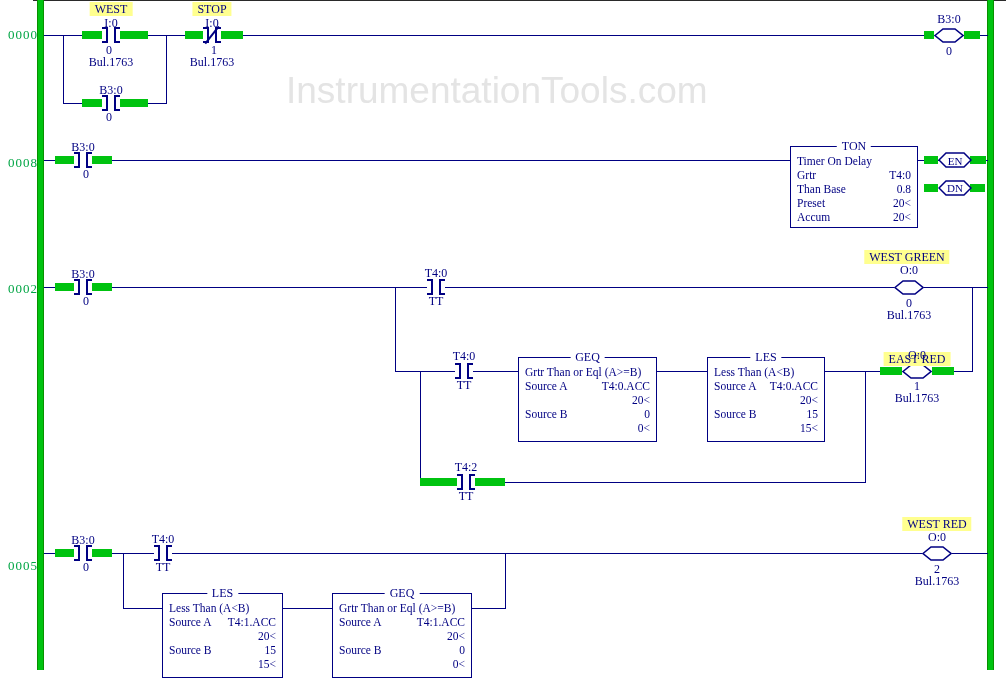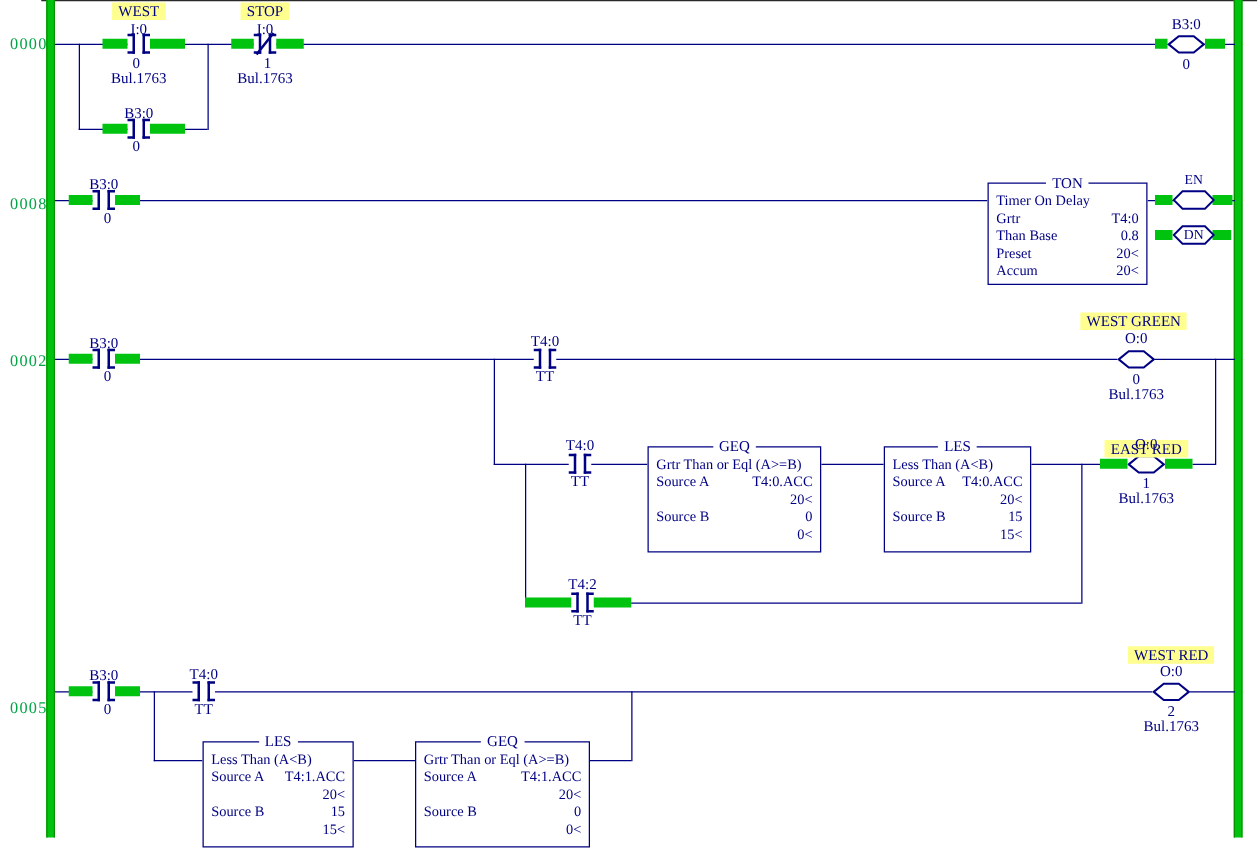--- a/index.html
+++ b/index.html
@@ -39,20 +39,21 @@
   .wm{position:absolute;left:286px;top:70px;font-family:"Liberation Sans",sans-serif;
       font-size:37px;color:var(--wmc);white-space:nowrap;}
   .topline{position:absolute;left:33px;top:0;width:973px;height:1px;background:#2a2a2a;}
   .bubtx{position:absolute;transform:translateX(-50%);color:var(--wire);font-size:11px;line-height:12px;}
 </style>
 </head>
 <body>
 
 <div id="canvas">
 
+  <div class="wm">InstrumentationTools.com</div>
   <div class="topline"></div>
 
   <div class="rail" style="left:37px"></div>
   <div class="rail" style="left:987px"></div>
 
   <div class="rnum" style="top:27px">0000</div>
   <div class="rnum" style="top:155px">0008</div>
   <div class="rnum" style="top:281px">0002</div>
   <div class="rnum" style="top:558px">0005</div>
 
@@ -139,21 +140,21 @@
         <span>Accum</span>
         <span>20&lt;</span>
       </div>
   </div>
 
   <div class="hl" style="left:924px;top:156px;width:14px"></div>
   <div class="hl" style="left:970px;top:156px;width:16px"></div>
   <svg class="coil" style="left:938px;top:151px" width="34" height="18" viewBox="0 0 34 18">
     <path d="M1 9 L8 2 L26 2 L33 9 L26 16 L8 16 Z" fill="#ffffff" stroke="currentColor" stroke-width="1.5"></path>
   </svg>
-  <div class="bubtx" style="left:955px;top:138px">EN</div>
+  <div class="bubtx" style="left:955px;top:155px">EN</div>
 
   <div class="hl" style="left:924px;top:184px;width:14px"></div>
   <div class="hl" style="left:970px;top:184px;width:15px"></div>
   <svg class="coil" style="left:938px;top:179px" width="34" height="18" viewBox="0 0 34 18">
     <path d="M1 9 L8 2 L26 2 L33 9 L26 16 L8 16 Z" fill="#ffffff" stroke="currentColor" stroke-width="1.5"></path>
   </svg>
   <div class="bubtx" style="left:955px;top:182px">DN</div>
 
   <div class="wh" style="left:44px;top:287px;width:30px"></div>
   <div class="wh" style="left:92px;top:287px;width:335px"></div>

